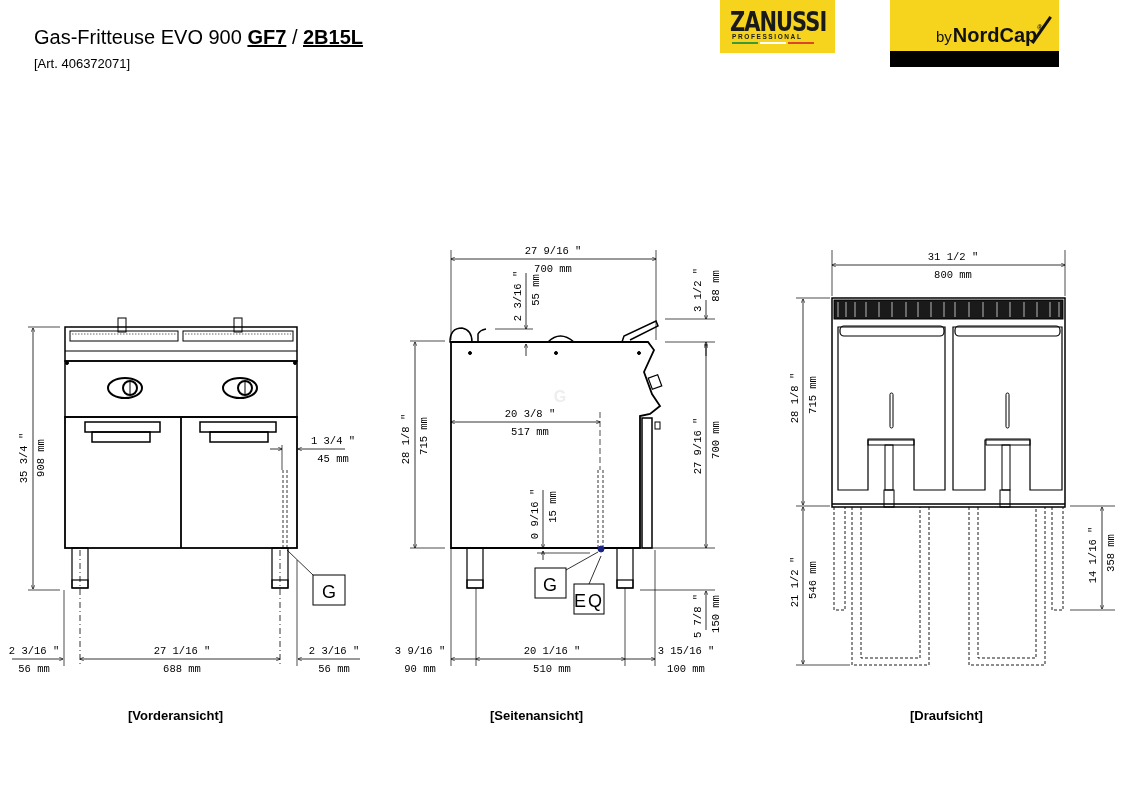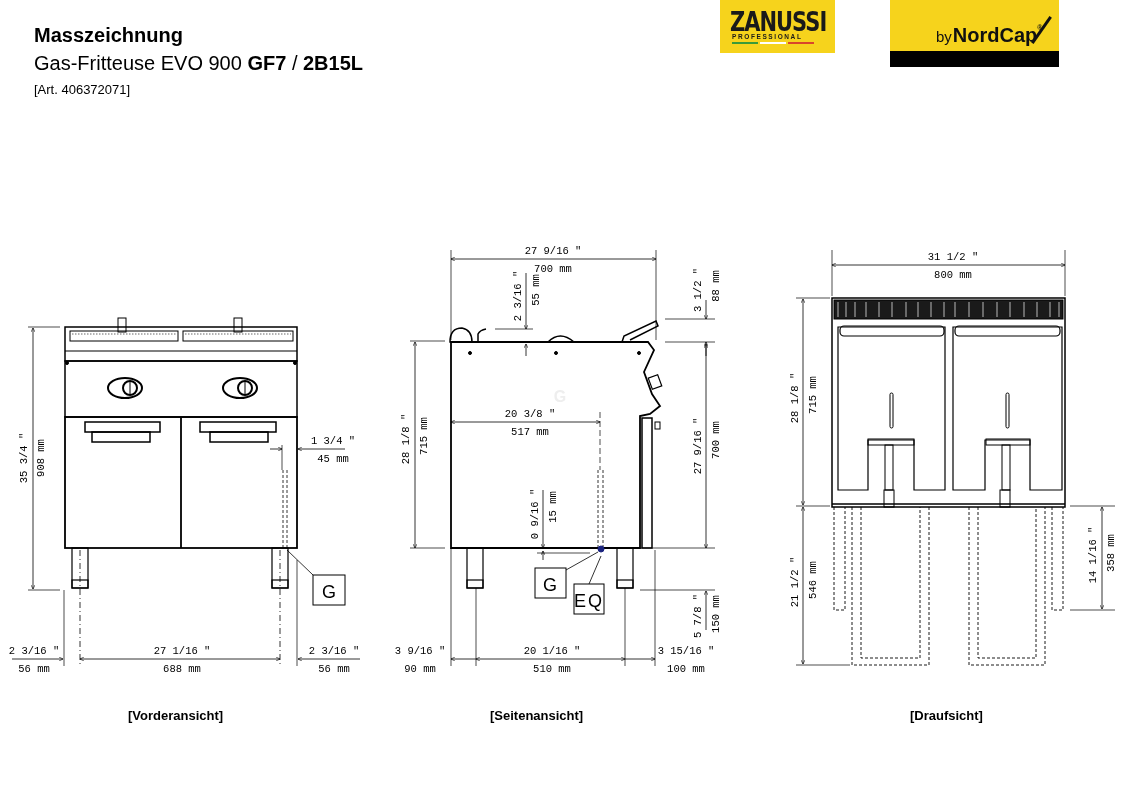--- a/index.html
+++ b/index.html
@@ -1,21 +1,21 @@
 <!DOCTYPE html>
 <html><head>
 <meta charset="utf-8">
 <style>
   html, body { margin: 0; padding: 0; background: #ffffff; }
   body { width: 1123px; height: 794px; position: relative; overflow: hidden;
          font-family: "Liberation Sans", sans-serif; color: #000; }
   .header { position: absolute; left: 34px; top: 22px; }
   .title { font-size: 20px; font-weight: bold; line-height: 26px; }
   .subtitle { font-size: 20px; line-height: 26px; margin-top: 2px; }
-  .subtitle b { font-weight: bold; }
+  .subtitle b { font-weight: bold; text-decoration: underline; }
   .art { font-size: 13px; margin-top: 6px; }
   .logo-zanussi { position: absolute; left: 720px; top: 0; width: 115px; height: 53px; background: #f6d31c; }
   .logo-zanussi .z-name { position: absolute; left: 10px; top: 7px; font-family: "DejaVu Sans", sans-serif;
         font-weight: bold; font-size: 21px; letter-spacing: -1px; color: #1a1a1a; transform: scaleY(1.25); transform-origin: top left; }
   .logo-zanussi .z-sub { position: absolute; left: 12px; top: 33px; font-size: 6.5px; font-weight: bold; letter-spacing: 1.6px; color: #1a1a1a; }
   .logo-zanussi .z-bar { position: absolute; top: 42px; height: 2px; width: 26px; }
   .logo-nordcap { position: absolute; left: 890px; top: 0; width: 169px; height: 67px; background: #f6d31c; }
   .logo-nordcap .n-black { position: absolute; left: 0; bottom: 0; width: 169px; height: 16px; background: #000; }
   .logo-nordcap .n-text { position: absolute; left: 46px; top: 24px; font-size: 20px; font-weight: bold; color: #111; }
   .logo-nordcap .n-by { font-size: 15px; font-weight: normal; margin-right: 1px; }
@@ -23,21 +23,20 @@
   .logo-nordcap .n-slash { position: absolute; left: 150px; top: 14px; width: 3px; height: 32px; background: #111; transform: rotate(35deg); }
   svg.drawing { position: absolute; left: 0; top: 0; }
   .dim { font-family: "Liberation Mono", monospace; font-size: 10.5px; fill: #000; }
   .cap { position: absolute; font-size: 13px; font-weight: bold; }
   .gbox { font-family: "Liberation Sans", sans-serif; font-size: 18px; }
 </style>
 </head>
 <body>
 
 <div class="header">
-  <div class="title">Masszeichnung</div>
   <div class="subtitle"><span>Gas-Fritteuse EVO 900 </span><b>GF7</b><span> / </span><b>2B15L</b></div>
   <div class="art">[Art. 406372071]</div>
 </div>
 
 <div class="logo-zanussi">
   <div class="z-name">ZANUSSI</div>
   <div class="z-sub">PROFESSIONAL</div>
   <div class="z-bar" style="left:12px;background:#3a9a3a"></div>
   <div class="z-bar" style="left:40px;background:#ffffff"></div>
   <div class="z-bar" style="left:68px;background:#d9462b"></div>

